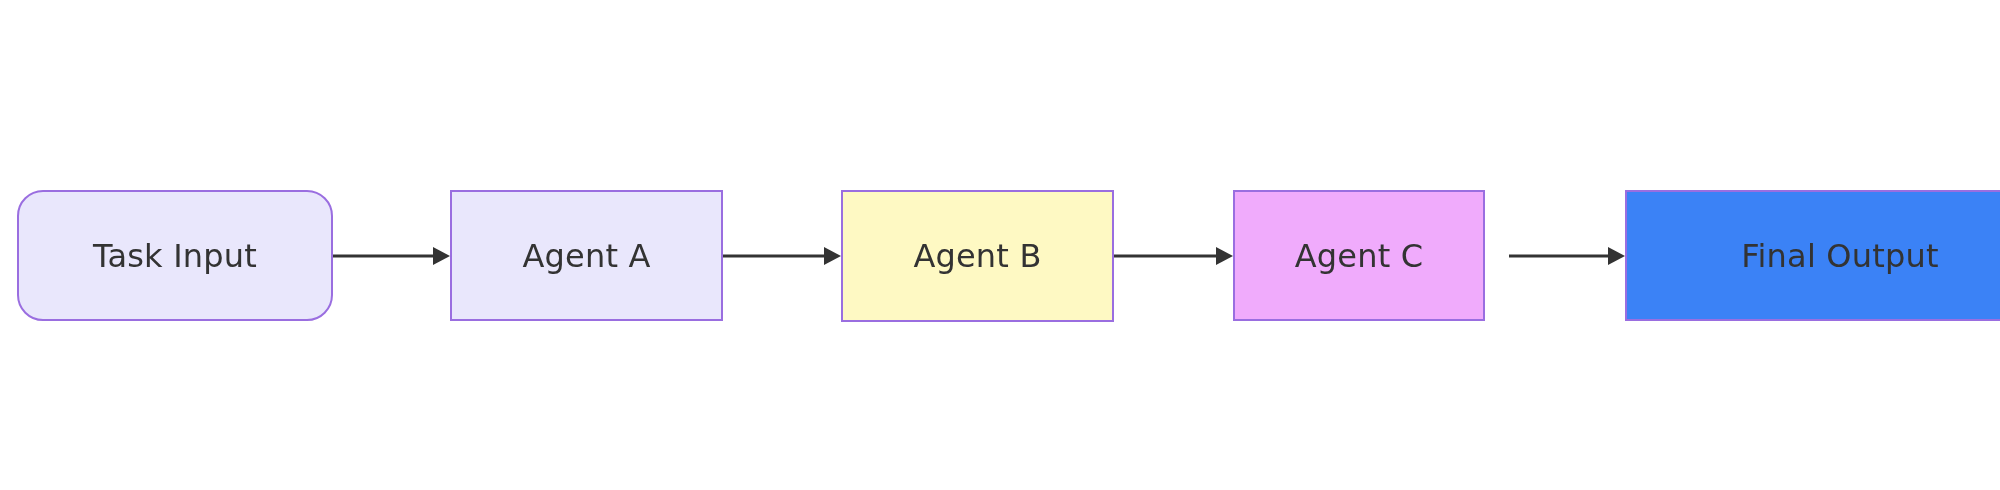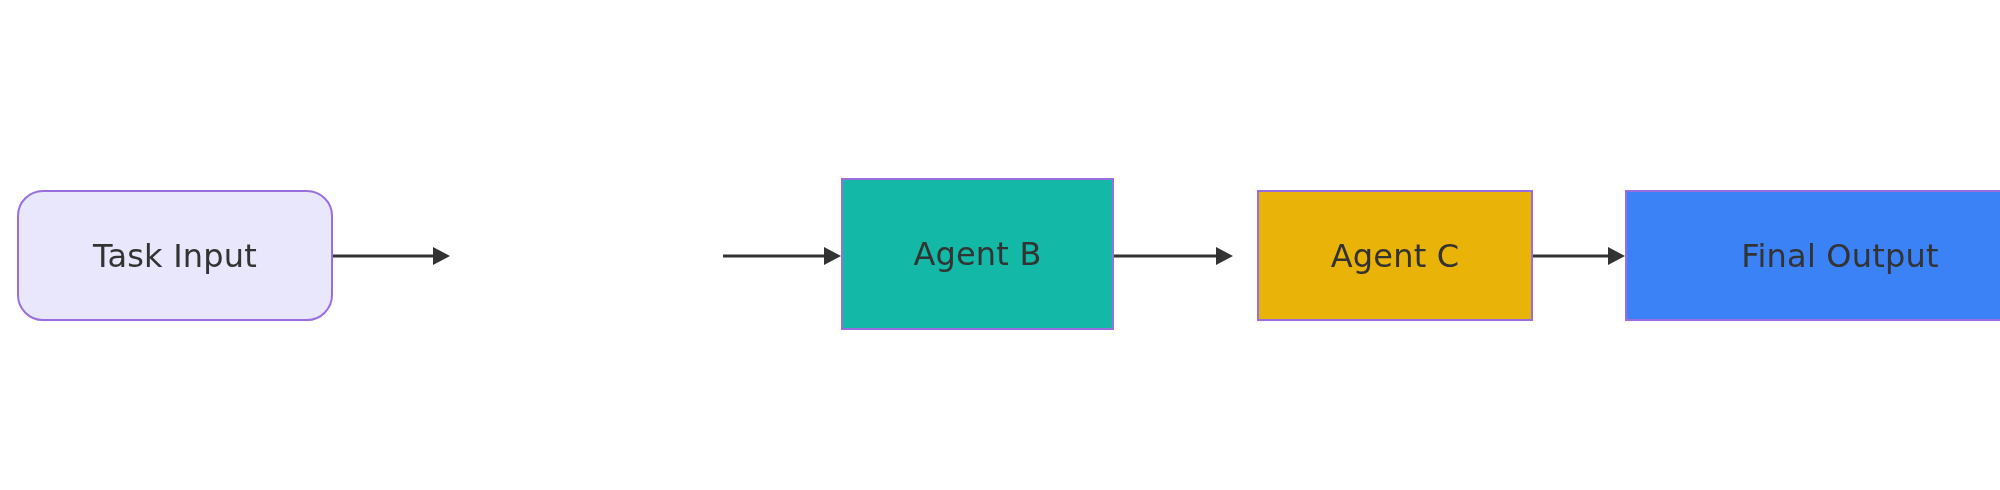--- a/index.html
+++ b/index.html
@@ -78,22 +78,25 @@
     </div>
     <div class="edge" style="left: 1509px; top: 246px; width: 116px;">
       <svg width="116" height="20" viewBox="0 0 116 20">
         <line class="edge-line" x1="0" y1="10" x2="101" y2="10" stroke="#333333" stroke-width="3"></line>
         <polygon class="edge-head" points="99,1 116,10 99,19" fill="#333333"></polygon>
       </svg>
     </div>
     <div class="node" style="left: 17px; top: 190px; width: 316px; height: 131px; background: rgb(233, 231, 252); border-color: rgb(154, 110, 224); border-width: 2.5px; border-radius: 26px;">
       <span class="node-label" style="color: rgb(51, 51, 51); font-size: 32px;">Task Input</span>
     </div>
-    <div class="node" style="left: 841px; top: 178px; width: 273px; height: 152px; background: #14b8a6; border-color: rgb(154, 110, 224); border-width: 2.5px;">
+    <div class="node" style="left: 450px; top: 190px; width: 273px; height: 131px; background: rgb(233, 231, 252); border-color: rgb(154, 110, 224); border-width: 2.5px;">
+      <span class="node-label" style="color: rgb(51, 51, 51); font-size: 32px;">Agent A</span>
+    </div>
+    <div class="node" style="left: 841px; top: 190px; width: 273px; height: 132px; background: #fef9c3; border-color: rgb(154, 110, 224); border-width: 2.5px;">
       <span class="node-label" style="color: rgb(51, 51, 51); font-size: 32px;">Agent B</span>
     </div>
-    <div class="node" style="left: 1233px; top: 190px; width: 276px; height: 131px; background: #eab308; border-color: rgb(154, 110, 224); border-width: 2.5px; margin-left: 24px;">
+    <div class="node" style="left: 1233px; top: 190px; width: 252px; height: 131px; background: #f0abfc; border-color: rgb(154, 110, 224); border-width: 2.5px;">
       <span class="node-label" style="color: rgb(51, 51, 51); font-size: 32px;">Agent C</span>
     </div>
     <div class="node" style="left: 1625px; top: 190px; width: 414px; height: 131px; background: #3b82f6; border-color: rgb(154, 110, 224); border-width: 2.5px; padding-left: 16px;">
       <span class="node-label" style="color: rgb(51, 51, 51); font-size: 32px;">Final Output</span>
     </div>
   </div>
 
 </body></html>

